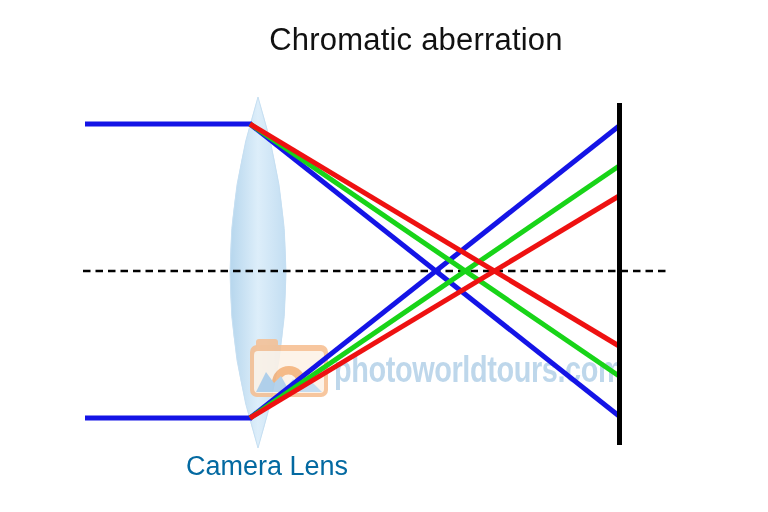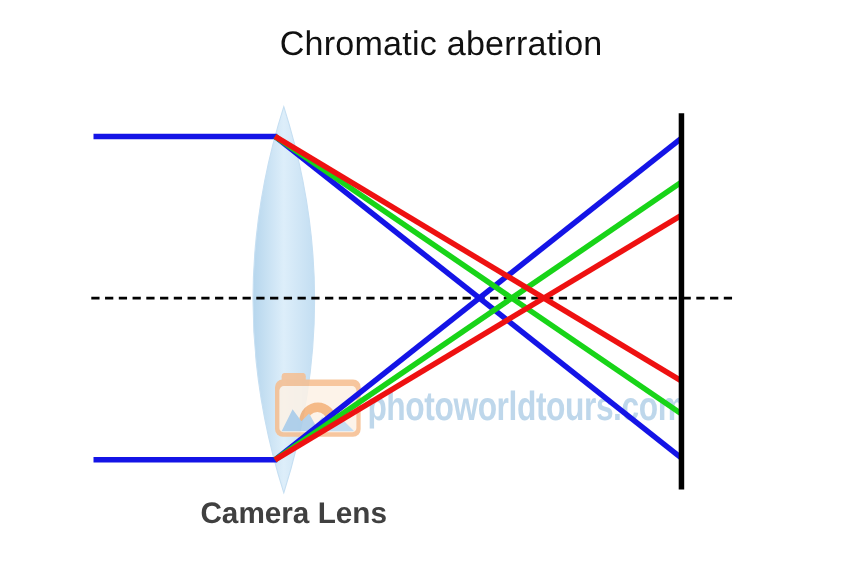--- a/index.html
+++ b/index.html
@@ -15,36 +15,36 @@
     background: #ffffff;
     overflow: hidden;
   }
   .layer {
     position: absolute;
     left: 0;
     top: 0;
   }
   .title {
     position: absolute;
-    left: 401px;
+    left: 416px;
     top: 22px;
     transform: translateX(-50%);
     font-size: 31px;
     font-weight: 400;
     color: #111111;
     white-space: nowrap;
     letter-spacing: 0.2px;
   }
   .axis-label {
     position: absolute;
     top: 451px;
     transform: translateX(-50%);
     font-size: 27px;
-    font-weight: 700;
-    color: #404040;
+    font-weight: 400;
+    color: #0369a1;
     white-space: nowrap;
   }
   .label-lens { left: 267px; }
   .label-sensor { left: 623px; }
   .watermark {
     position: absolute;
     left: 250px;
     top: 338px;
     height: 64px;
     display: flex;

